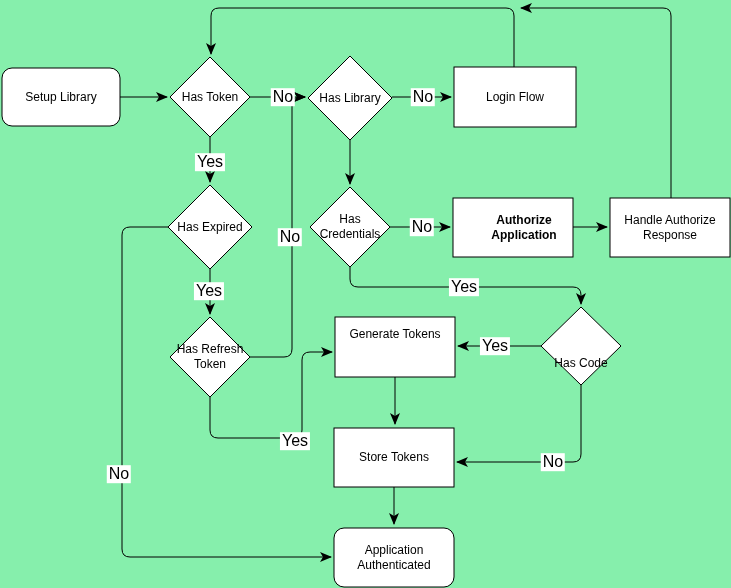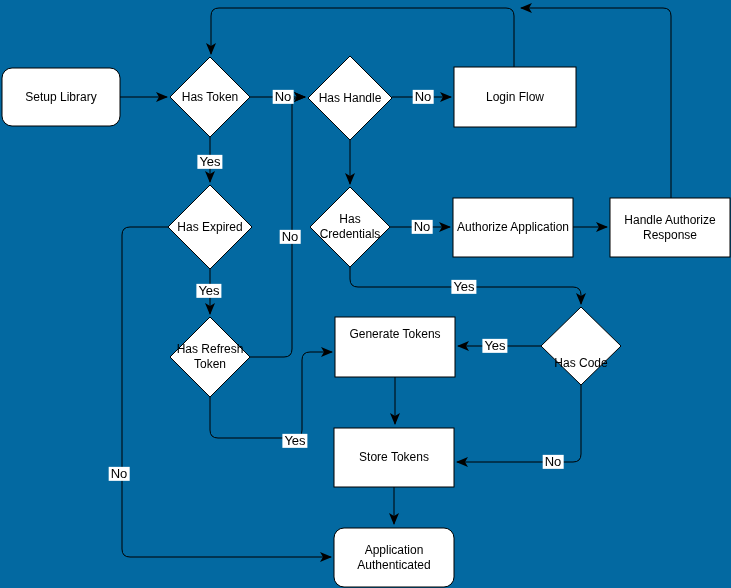--- a/index.html
+++ b/index.html
@@ -1,20 +1,20 @@
 <!DOCTYPE html>
 <html><head>
 <meta charset="utf-8">
 <style>
   html, body { margin: 0; padding: 0; background: #ffffff; }
   #canvas {
     position: relative;
     width: 731px;
     height: 588px;
-    background: #0369a1;
+    background: #86efac;
     font-family: "Liberation Sans", sans-serif;
     color: #000000;
     overflow: hidden;
   }
   #wires { position: absolute; left: 0; top: 0; width: 731px; height: 588px; }
   .node-label {
     position: absolute;
     display: flex;
     align-items: center;
     justify-content: center;
@@ -23,21 +23,21 @@
     line-height: 1.25;
     white-space: pre-line;
     pointer-events: none;
     color: #000000;
   }
   .edge-label {
     position: absolute;
     transform: translate(-50%, -50%);
     background: #ffffff;
     padding: 0 2px;
-    font-size: 13px;
+    font-size: 16px;
     line-height: 1.1;
     color: #000000;
     pointer-events: none;
   }
 </style>
 </head>
 <body>
 
 <div id="canvas">
 
@@ -81,26 +81,26 @@
       <polygon points="210,317 250,357 210,397 170,357"></polygon>
       <rect x="335" y="317" width="120" height="60"></rect>
       <polygon points="581,307 621,346 581,385 541,346"></polygon>
       <rect x="334" y="428" width="120" height="59"></rect>
       <rect x="334" y="528" width="120" height="59" rx="10"></rect>
     </g>
   </svg>
 
   <div class="node-label" style="left:2px;   top:68px;  width:118px; height:58px;">Setup Library</div>
   <div class="node-label" style="left:170px; top:57px;  width:80px;  height:80px;">Has Token</div>
-  <div class="node-label" style="left:308px; top:56px;  width:84px;  height:84px;">Has Handle</div>
+  <div class="node-label" style="left:308px; top:56px;  width:84px;  height:84px;">Has Library</div>
   <div class="node-label" style="left:454px; top:67px;  width:122px; height:60px;">Login Flow</div>
   <div class="node-label" style="left:168px; top:185px; width:84px;  height:84px;">Has Expired</div>
   <div class="node-label" style="left:310px; top:187px; width:80px;  height:80px;">Has
 Credentials</div>
-  <div class="node-label" style="left:453px; top:198px; width:120px; height:59px;">Authorize Application</div>
+  <div class="node-label" style="left:464px; top:198px; width:120px; height:59px;font-weight:bold;">Authorize Application</div>
   <div class="node-label" style="left:610px; top:198px; width:120px; height:59px;">Handle Authorize
 Response</div>
   <div class="node-label" style="left:170px; top:317px; width:80px;  height:80px;">Has Refresh
 Token</div>
   <div class="node-label" style="left:335px; top:304px; width:120px; height:60px;">Generate Tokens</div>
   <div class="node-label" style="left:541px; top:324px; width:80px;  height:78px;">Has Code</div>
   <div class="node-label" style="left:334px; top:428px; width:120px; height:59px;text-align:right;">Store Tokens</div>
   <div class="node-label" style="left:334px; top:528px; width:120px; height:59px;text-align:center;">Application
 Authenticated</div>
 

